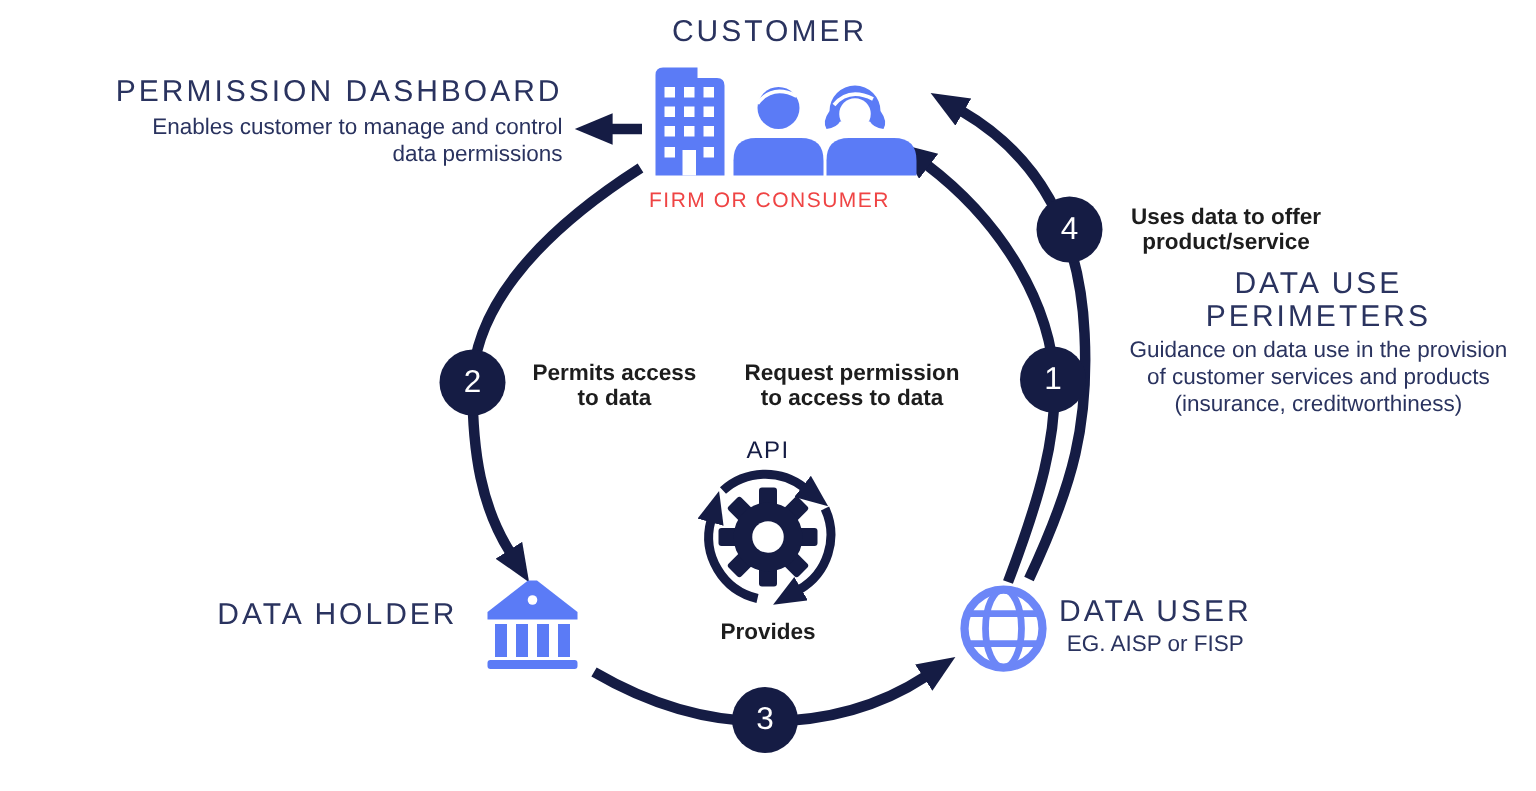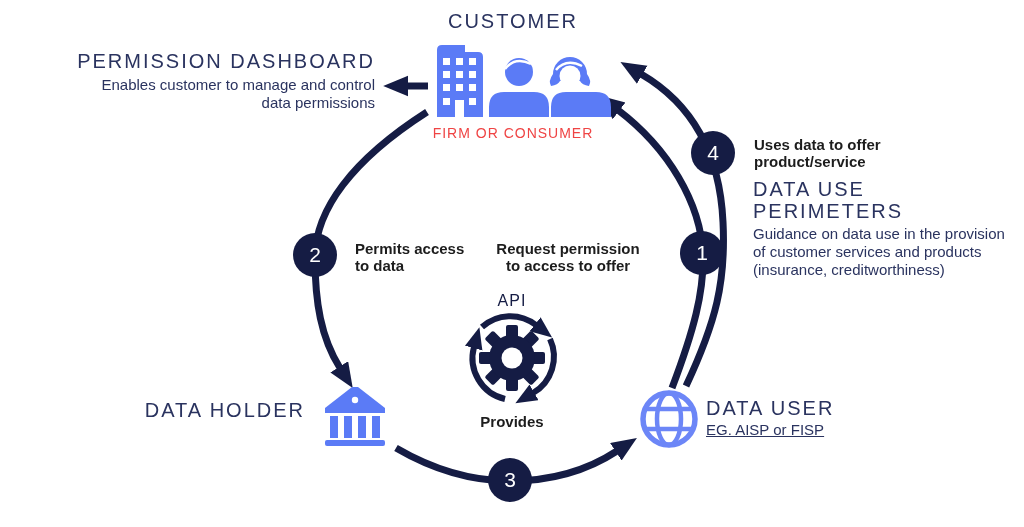--- a/index.html
+++ b/index.html
@@ -10,21 +10,21 @@
     width: 1024px;
     height: 527px;
     background: #ffffff;
     overflow: hidden;
   }
   .canvas svg.layer {
     position: absolute;
     left: 0; top: 0;
     width: 1024px; height: 527px;
   }
-  .abs { position: absolute; }
+  .abs { position: absolute; text-align: center; }
 
   
   .h-big {
     font-size: 20px;
     letter-spacing: 2px;
     color: #2A335F;
     font-weight: 400;
     line-height: 22px;
     white-space: nowrap;
   }
@@ -175,21 +175,21 @@
     <div class="sub-navy">data permissions</div>
   </div>
 
   <div class="abs" style="left:355px; top:240px;">
     <div class="lbl-bold">Permits access</div>
     <div class="lbl-bold">to data</div>
   </div>
 
   <div class="abs ta-r" style="left:468px; top:240px; width:200px;text-align:center;">
     <div class="lbl-bold">Request permission</div>
-    <div class="lbl-bold">to access to offer</div>
+    <div class="lbl-bold">to access to data</div>
   </div>
 
   <div class="abs" style="left:754px; top:136px;">
     <div class="lbl-bold">Uses data to offer</div>
     <div class="lbl-bold">product/service</div>
   </div>
 
   <div class="abs" style="left:753px; top:178px;">
     <div class="h-big">DATA USE</div>
     <div class="h-big">PERIMETERS</div>
@@ -203,21 +203,21 @@
   <div class="abs ta-c" style="left:412px; top:413px; width:200px;">
     <div class="lbl-bold">Provides</div>
   </div>
 
   <div class="abs ta-r" style="left:105px; top:399px; width:200px;">
     <div class="h-big">DATA HOLDER</div>
   </div>
 
   <div class="abs" style="left:706px; top:397px;">
     <div class="h-big">DATA USER</div>
-    <div class="sub-navy" style="margin-top:2px;text-decoration:underline;">EG. AISP or FISP</div>
+    <div class="sub-navy" style="margin-top:2px;">EG. AISP or FISP</div>
   </div>
 
   <div class="step-circle" style="left:293px; top:233px;">2</div>
   <div class="step-circle" style="left:680px; top:231px;">1</div>
   <div class="step-circle" style="left:691px; top:131px;">4</div>
   <div class="step-circle" style="left:488px; top:458px;">3</div>
 
 </div>
 
 </body></html>

